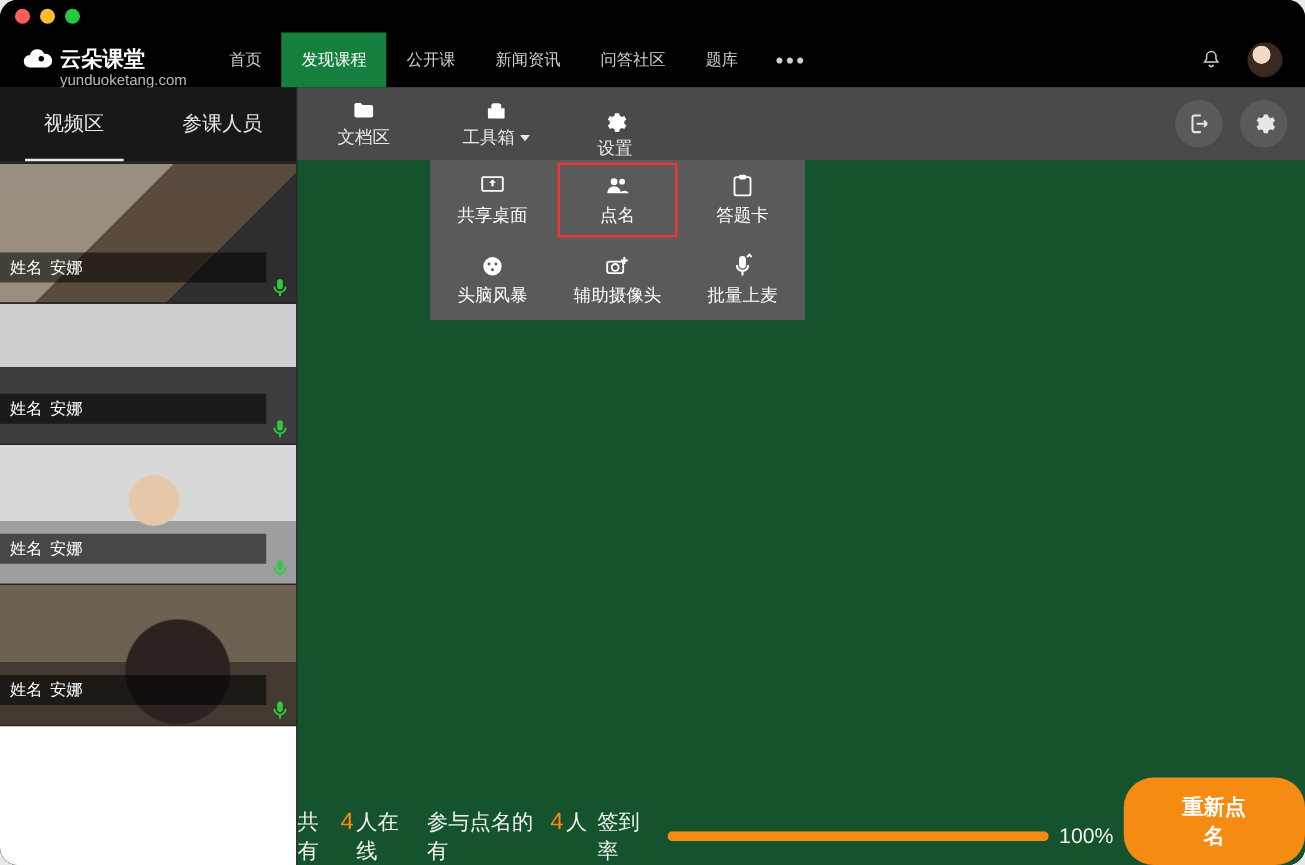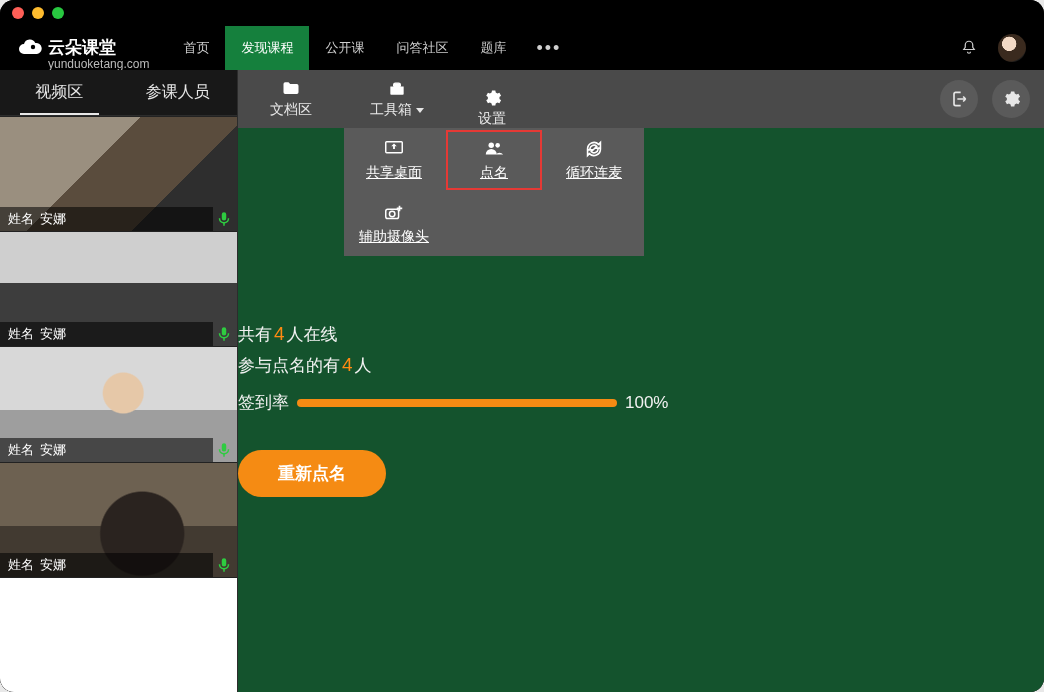--- a/index.html
+++ b/index.html
@@ -87,21 +87,21 @@
     
     .left {
       width: 238px;
       background: #181818;
       display: flex;
       flex-direction: column;
       border-right: 1px solid #2c2c2c;
     }
     .left-tabs {
       display: flex;
-      height: 46px;
+      height: 60px;
       color: #e8e8e8;
       font-size: 16px;
       border-bottom: 1px solid #2c2c2c;
     }
     .left-tab {
       flex: 1;
       display: flex;
       align-items: center;
       justify-content: center;
       cursor: pointer;
@@ -121,21 +121,21 @@
       flex-direction: column;
     }
     .vidcell {
       height: 130px;
       position: relative;
       background: #555;
       border-top: 1px solid #222;
     }
     .vidcell .namebar {
       position: absolute;
-      left: 0; bottom: 0;
+      left: 0; bottom: 16px;
       height: 24px;
       background: rgba(0,0,0,0.55);
       padding: 0 8px;
       display: flex;
       align-items: center;
       gap: 6px;
       color: #fff;
       font-size: 13px;
       right: 24px;
     }
@@ -205,30 +205,29 @@
       z-index: 5;
     }
     .tool {
       height: 64px;
       display: flex;
       flex-direction: column;
       align-items: center;
       justify-content: center;
       gap: 4px;
       cursor: pointer;
-      text-decoration: underline;
     }
     .tool svg { width: 24px; height: 22px; }
     .tool.hl { outline: 2px solid #e53935; outline-offset: -4px; }
 
     .content {
       flex: 1;
       display: flex;
-      flex-direction: column;
-      align-items: flex-start;
+      flex-direction: row;
+      align-items: flex-end;
       justify-content: center;
       color: #f2f2f2;
       gap: 8px;
       font-size: 17px;
     }
     .stat-line { display: flex; align-items: baseline; }
     .stat-line .num { color: #ff8a12; font-size: 19px; padding: 0 2px; }
     .progress-row {
       display: flex;
       align-items: center;
@@ -283,20 +282,21 @@
         <circle cx="15" cy="11" r="2.2" fill="#000"></circle>
       </svg>
       <div>
         <div class="logo-text">云朵课堂</div>
         <div class="logo-sub">yunduoketang.com</div>
       </div>
     </div>
     <div class="nav-item">首页</div>
     <div class="nav-item active">发现课程</div>
     <div class="nav-item">公开课</div>
+    <div class="nav-item">新闻资讯</div>
     <div class="nav-item">问答社区</div>
     <div class="nav-item">题库</div>
     <div class="nav-more">•••</div>
 
     <div class="topnav-right">
       <svg class="bell-icon" viewBox="0 0 24 24">
         <path fill="none" stroke="#cfcfcf" stroke-width="1.6" d="M12 3a5 5 0 0 0-5 5v3l-2 3h14l-2-3V8a5 5 0 0 0-5-5Zm-2 14a2 2 0 0 0 4 0"></path>
       </svg>
       <div class="avatar"></div>
     </div>
@@ -394,31 +394,49 @@
         <div class="tool hl">
           <svg viewBox="0 0 24 24">
               <circle cx="9" cy="8" r="3" fill="#fff"></circle>
               <circle cx="16" cy="8" r="2.5" fill="#fff"></circle>
               <path fill="#fff" d="M3 18a6 6 0 0 1 12 0Zm11 0a5 5 0 0 1 8 0Z"></path>
             </svg>
           <span>点名</span>
         </div>
         <div class="tool">
           <svg viewBox="0 0 24 24">
-              <path fill="none" stroke="#fff" stroke-width="1.8" d="M5 12a7 7 0 0 1 12-5l2-2v6h-6l2-2a4.5 4.5 0 0 0-7.5 3M19 12a7 7 0 0 1-12 5l-2 2v-6h6l-2 2a4.5 4.5 0 0 0 7.5-3"></path>
-            </svg>
-          <span>循环连麦</span>
+              <rect x="5" y="4" width="14" height="16" rx="2" fill="none" stroke="#fff" stroke-width="1.6"></rect>
+              <rect x="9" y="2" width="6" height="4" rx="1" fill="#fff"></rect>
+            </svg>
+          <span>答题卡</span>
+        </div>
+        <div class="tool">
+          <svg viewBox="0 0 24 24">
+              <circle cx="12" cy="12" r="8" fill="#fff"></circle>
+              <circle cx="9" cy="10" r="1.3" fill="#5a5a5a"></circle>
+              <circle cx="15" cy="10" r="1.3" fill="#5a5a5a"></circle>
+              <circle cx="12" cy="15" r="1.3" fill="#5a5a5a"></circle>
+            </svg>
+          <span>头脑风暴</span>
         </div>
         <div class="tool">
           <svg viewBox="0 0 24 24">
               <rect x="3" y="8" width="14" height="10" rx="2" fill="none" stroke="#fff" stroke-width="1.6"></rect>
               <circle cx="10" cy="13" r="3" fill="none" stroke="#fff" stroke-width="1.6"></circle>
               <path stroke="#fff" stroke-width="1.8" d="M18 4v6M15 7h6"></path>
             </svg>
           <span>辅助摄像头</span>
+        </div>
+        <div class="tool">
+          <svg viewBox="0 0 24 24">
+              <path fill="#fff" d="M12 14a3 3 0 0 0 3-3V6a3 3 0 0 0-6 0v5a3 3 0 0 0 3 3Z"></path>
+              <path stroke="#fff" stroke-width="1.8" fill="none" d="M7 11a5 5 0 0 0 10 0M12 16v4"></path>
+              <path stroke="#fff" stroke-width="1.8" d="m16 4 2-2 2 2"></path>
+            </svg>
+          <span>批量上麦</span>
         </div>
       </div>
 
       <div class="content">
         <div class="stat-line">
           <span>共有</span>
           <span class="num">4</span>
           <span>人在线</span>
         </div>
         <div class="stat-line">

